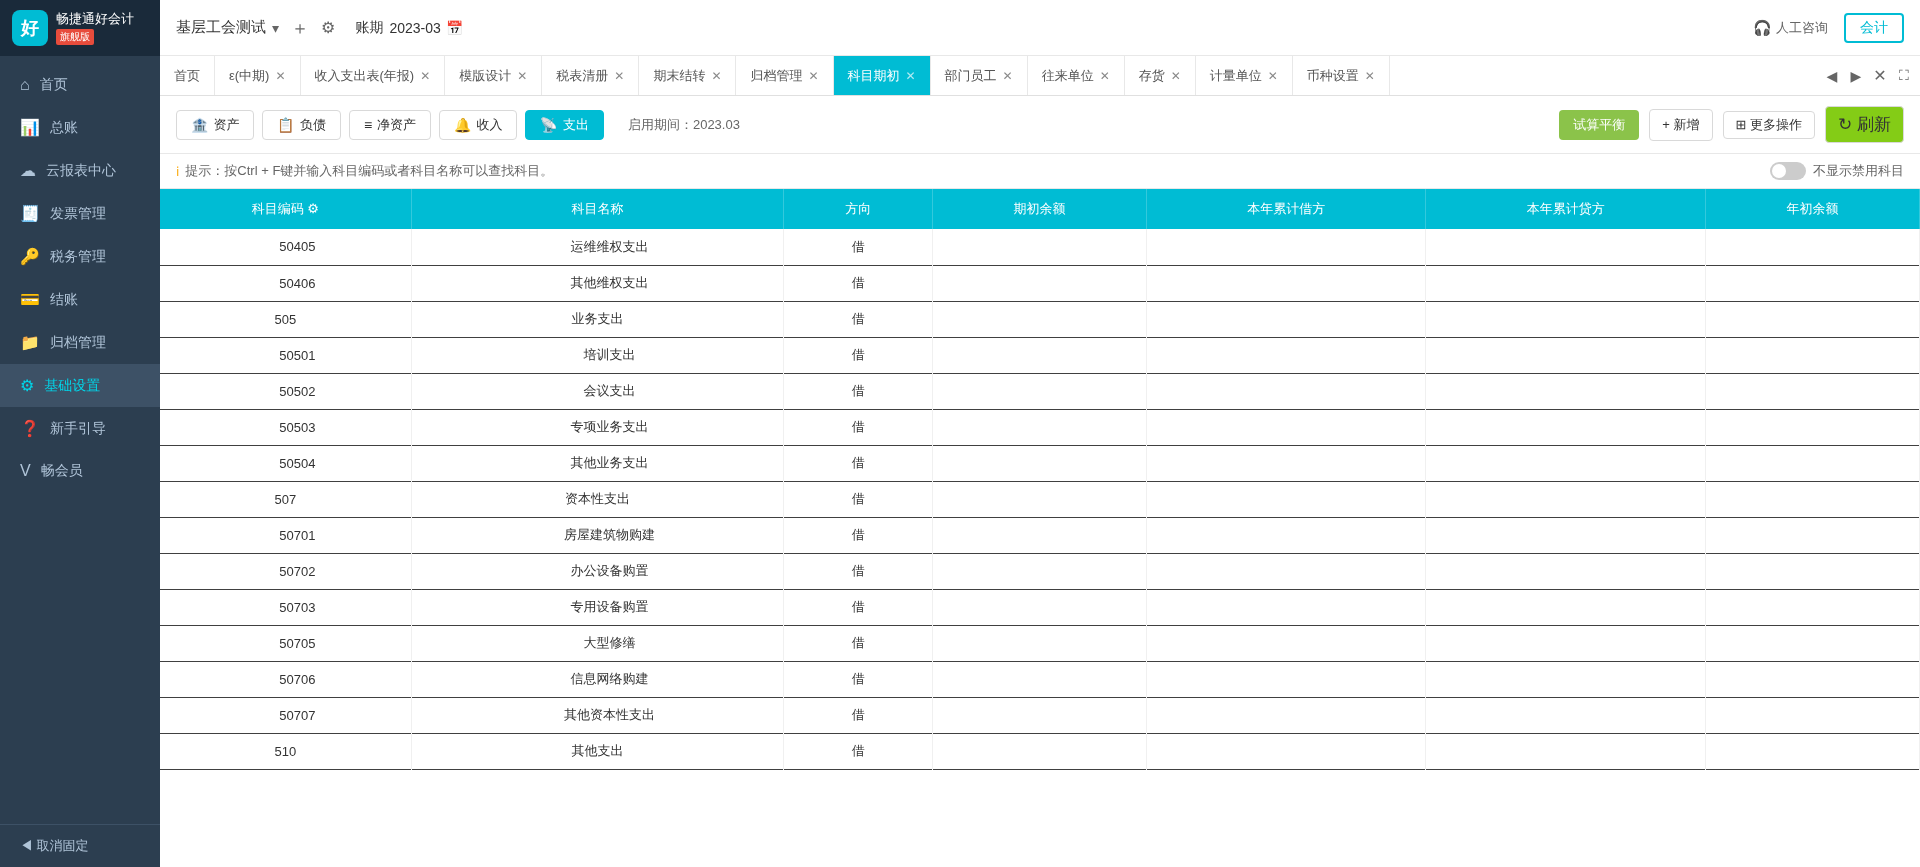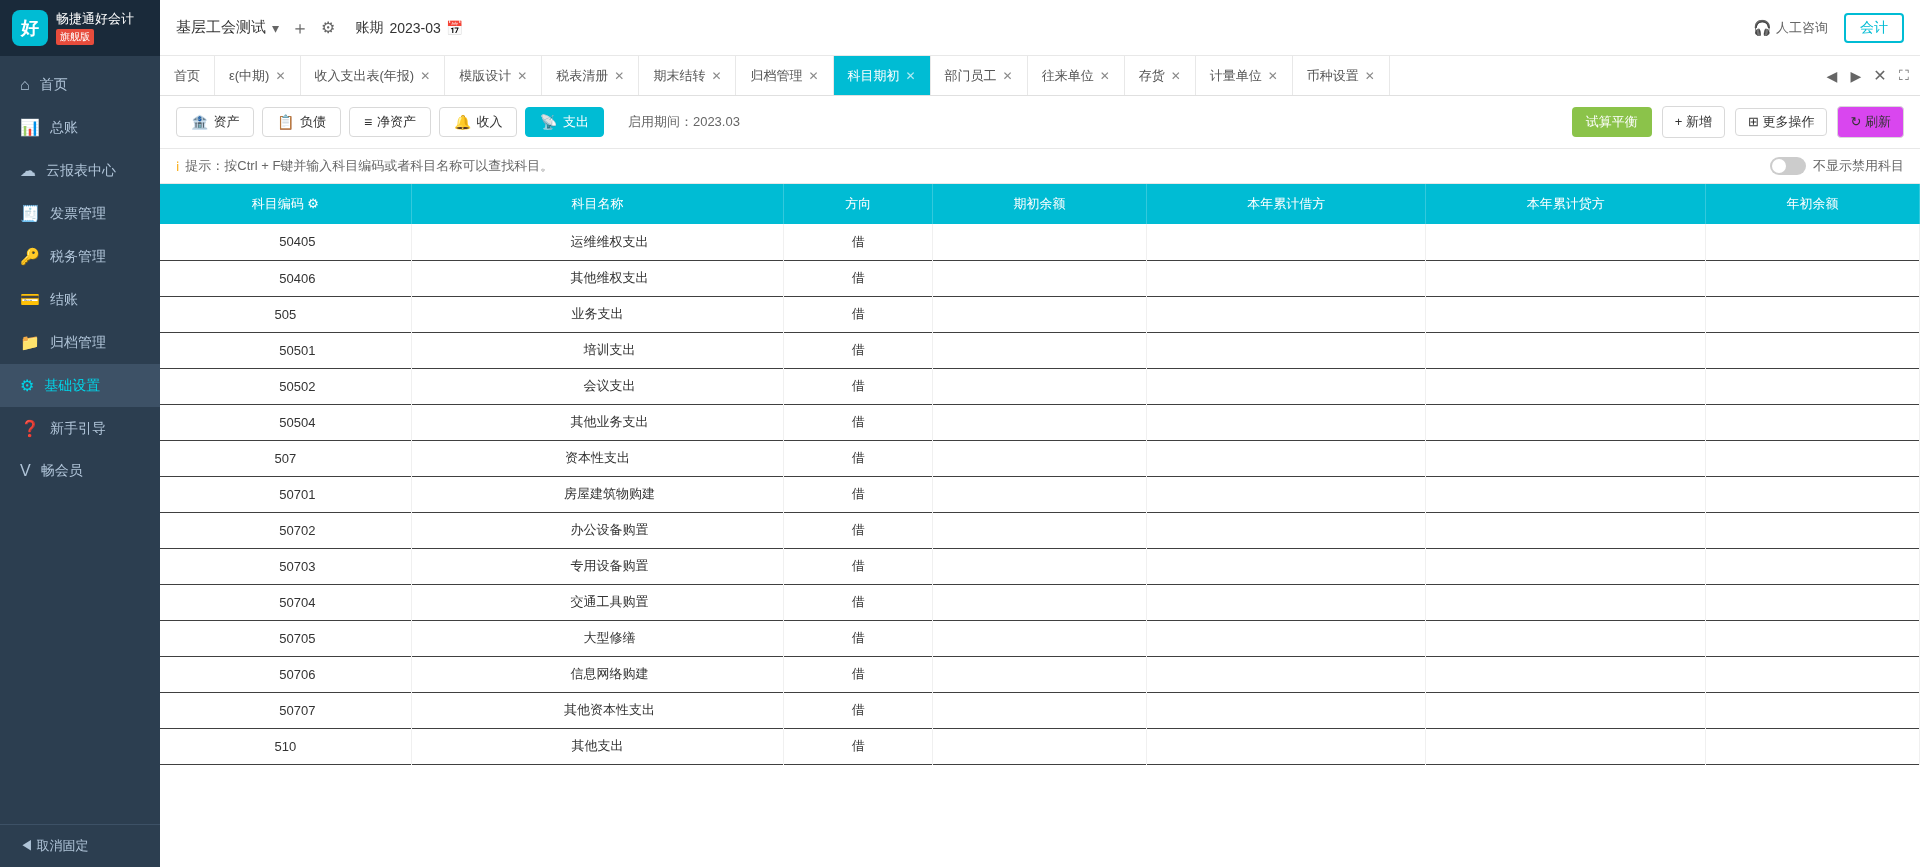--- a/index.html
+++ b/index.html
@@ -148,23 +148,23 @@
       padding: 6px 12px; cursor: pointer; font-size: 13px;
       display: flex; align-items: center;
     }
     .btn-more {
       background: #fff; color: #333;
       border: 1px solid #d9d9d9; border-radius: 4px;
       padding: 4px 12px; cursor: pointer; font-size: 13px;
       display: flex; align-items: center;
     }
     .btn-refresh {
-      background: #d946ef; color: #333;
+      background: #84cc16; color: #333;
       border: 1px solid #d9d9d9; border-radius: 4px;
-      padding: 6px 12px; cursor: pointer; font-size: 13px;
+      padding: 6px 12px; cursor: pointer; font-size: 17px;
       display: flex; align-items: center;
     }
 
     
     .tips-bar {
       background: #fff;
       padding: 8px 16px;
       display: flex;
       align-items: center;
       font-size: 13px;
@@ -443,20 +443,29 @@
             <tr class="row-indent">
               <td style="padding-left: 40px;">50502</td>
               <td style="padding-left: 40px;">会议支出</td>
               <td style="text-align: center;">借</td>
               <td></td>
               <td></td>
               <td></td>
               <td></td>
             </tr>
             <tr class="row-indent">
+              <td style="padding-left: 40px;">50503</td>
+              <td style="padding-left: 40px;">专项业务支出</td>
+              <td style="text-align: center;">借</td>
+              <td></td>
+              <td></td>
+              <td></td>
+              <td></td>
+            </tr>
+            <tr class="row-indent">
               <td style="padding-left: 40px;">50504</td>
               <td style="padding-left: 40px;">其他业务支出</td>
               <td style="text-align: center;">借</td>
               <td></td>
               <td></td>
               <td></td>
               <td></td>
             </tr>
             <tr class="row-parent">
               <td>507</td>
@@ -488,29 +497,20 @@
             <tr class="row-indent">
               <td style="padding-left: 40px;">50703</td>
               <td style="padding-left: 40px;">专用设备购置</td>
               <td style="text-align: center;">借</td>
               <td></td>
               <td></td>
               <td></td>
               <td></td>
             </tr>
             <tr class="row-indent">
-              <td style="padding-left: 40px;">50704</td>
-              <td style="padding-left: 40px;">交通工具购置</td>
-              <td style="text-align: center;">借</td>
-              <td></td>
-              <td></td>
-              <td></td>
-              <td></td>
-            </tr>
-            <tr class="row-indent">
               <td style="padding-left: 40px;">50705</td>
               <td style="padding-left: 40px;">大型修缮</td>
               <td style="text-align: center;">借</td>
               <td></td>
               <td></td>
               <td></td>
               <td></td>
             </tr>
             <tr class="row-indent">
               <td style="padding-left: 40px;">50706</td>

